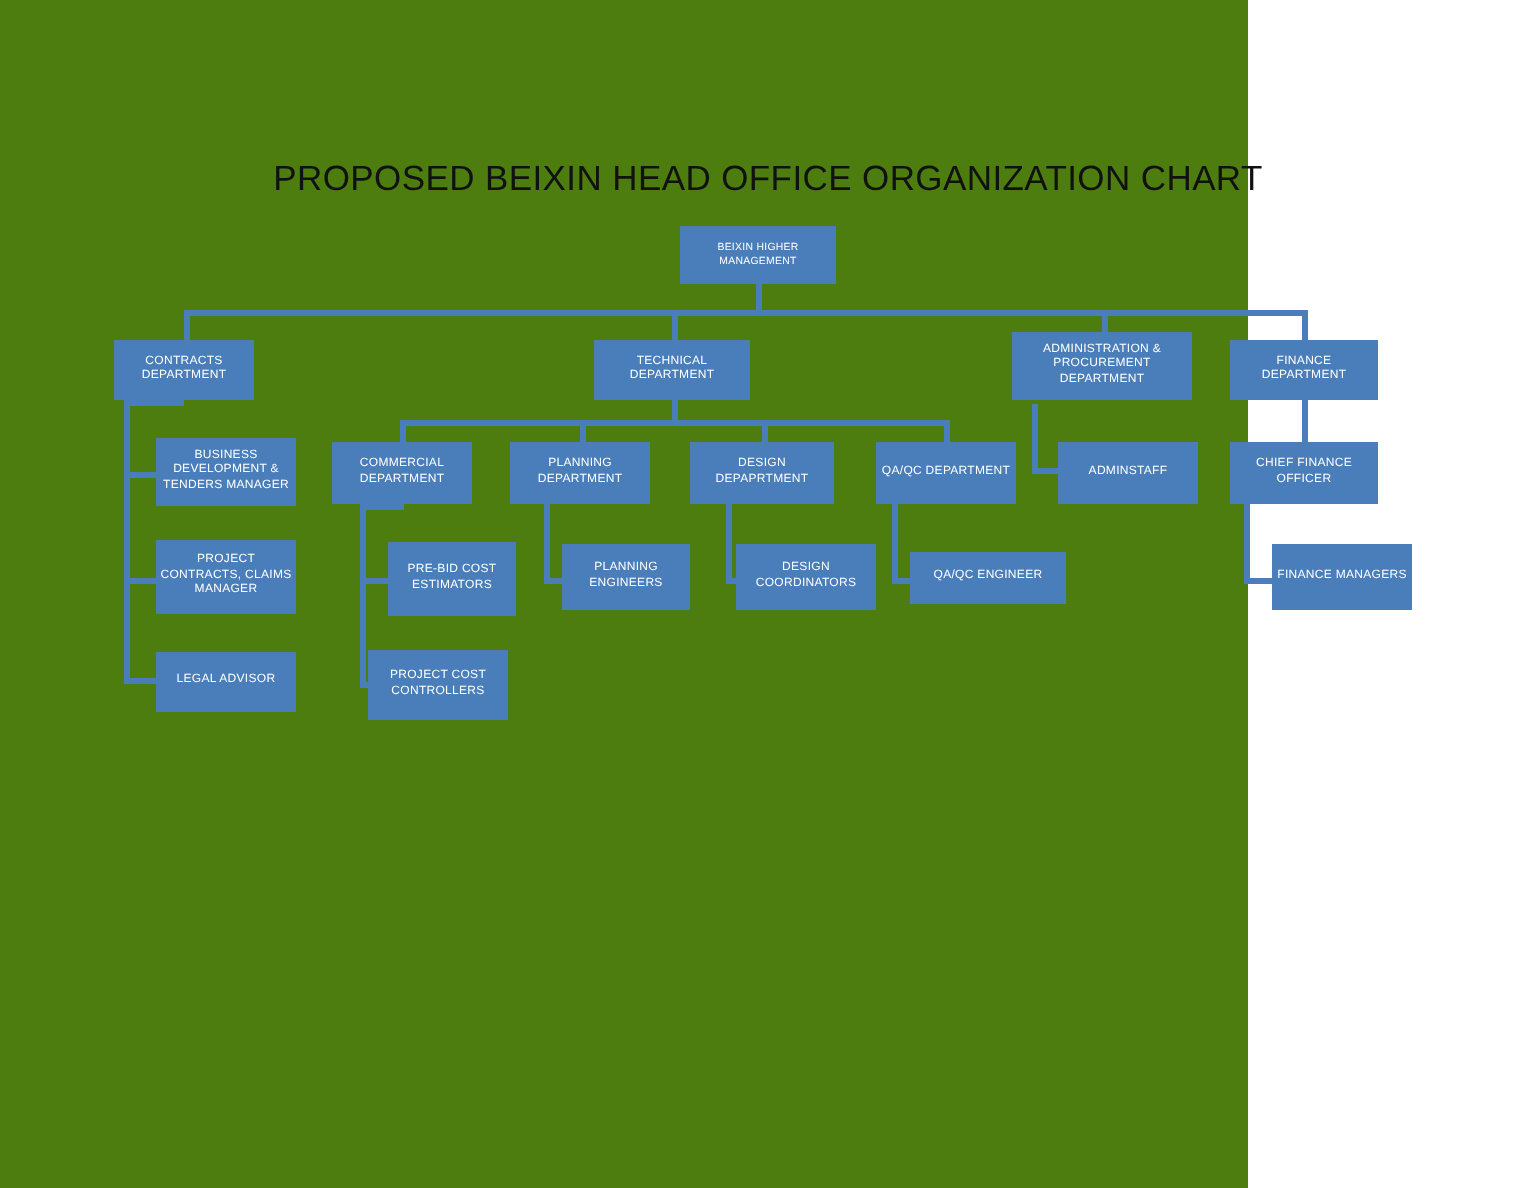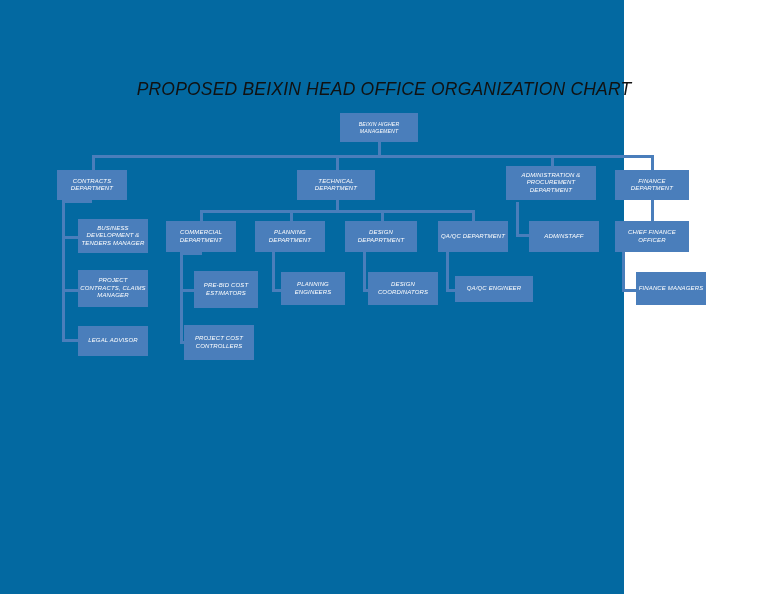--- a/index.html
+++ b/index.html
@@ -10,22 +10,21 @@
   body {
     width: 768px;
     height: 594px;
     font-family: "Liberation Sans", sans-serif;
     overflow: hidden;
   }
   #canvas {
     position: relative;
     width: 624px;
     height: 594px;
-    background: #0369a1;
-    font-style: italic;
+    background: #4d7c0f;
   }
   #chart-title {
     position: absolute;
     left: 0;
     top: 79px;
     width: 768px;
     text-align: center;
     font-size: 17.5px;
     letter-spacing: 0.2px;
     color: #111111;

